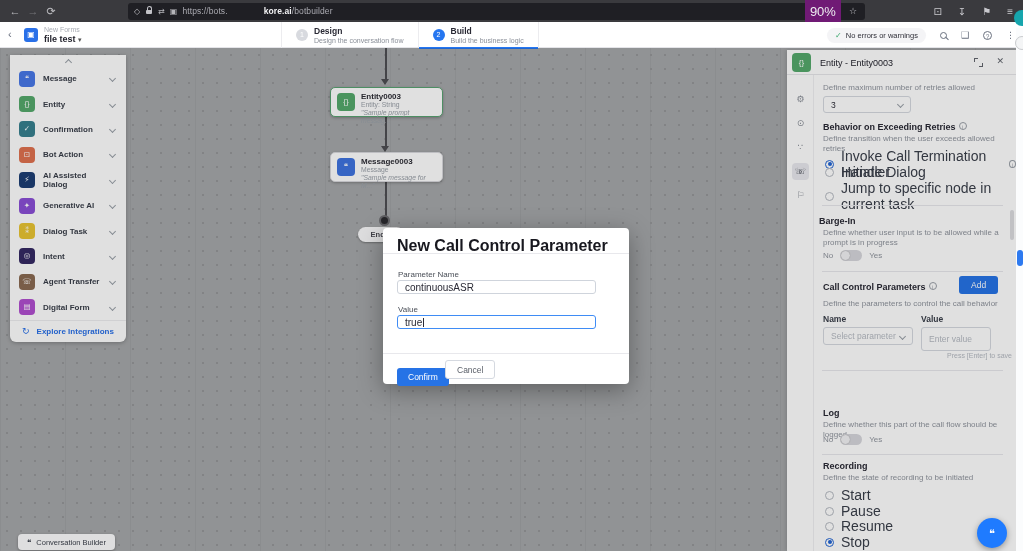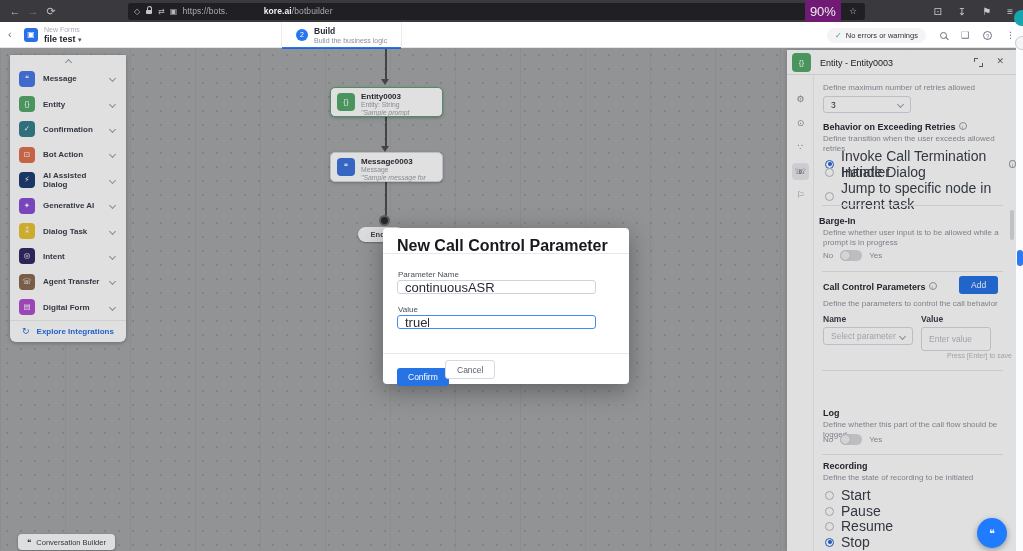--- a/index.html
+++ b/index.html
@@ -143,21 +143,21 @@
   .col-label { position:absolute; font-size:8.5px; font-weight:bold; color:#3a3f4a; }
   .rp-scroll { position:absolute; right:2px; top:160px; width:4px; height:30px; border-radius:2px; background:#dcdce0; }
 
   
   .modal { position:absolute; left:383px; top:180px; width:246px; height:156px; background:#fff; border-radius:4px;
     box-shadow:0 6px 24px rgba(0,0,0,.35); z-index:60; }
   .m-title { position:absolute; left:14px; top:9px; font-size:16px; font-weight:bold; color:#18181f; }
   .m-div1 { position:absolute; left:0; top:25px; width:246px; height:1px; background:#e8e8ec; }
   .m-label { position:absolute; left:15px; font-size:8px; color:#4a4f58; }
   .m-input { position:absolute; left:14px; width:199px; height:14px; border:1px solid #cfd4dc; border-radius:3px;
-    background:#fff; font-size:13px; color:#2a2a35; display:flex; align-items:center; padding:0 7px; }
+    background:#fff; font-size:10px; color:#2a2a35; display:flex; align-items:center; padding:0 7px; }
   .m-input.focus { border:1.4px solid #3f8cf5; }
   .caret-bar { width:1px; height:9px; background:#2a2a35; margin-left:1px; animation:blink 1s step-end infinite; }
   @keyframes blink { 50% { opacity:0; } }
   .m-div2 { position:absolute; left:0; top:125px; width:246px; height:1px; background:#e8e8ec; }
   .m-confirm { position:absolute; left:14px; top:132px; background:#2673e6; color:#fff; border:none;
     border-radius:3px; font-size:8.5px; padding:4px 11px; cursor:pointer;margin-top:8px; }
   .m-cancel { position:absolute; left:62px; top:132px; background:#fff; color:#5a5f68; border:1px solid #d5d9e0;
     border-radius:3px; font-size:8.5px; padding:3.5px 11px; cursor:pointer; }
 
   
@@ -197,20 +197,27 @@
       <span class="btool">≡</span>
     </div>
   </div>
 
   <div class="abs appbar">
     <span class="backchev">‹</span>
     <span class="appicon">▣</span>
     <span class="crumb-small">New Forms</span>
     <span class="crumb-main"><span>file test</span> <span class="caret">▾</span></span>
     <div class="tabs">
+      <div class="tab">
+        <span class="tabnum">1</span>
+        <span>
+            <div class="tablabel">Design</div>
+        <div class="tabsub">Design the conversation flow</div>
+          </span>
+      </div>
       <div class="tab active">
         <span class="tabnum">2</span>
         <span>
             <div class="tablabel">Build</div>
         <div class="tabsub">Build the business logic</div>
           </span>
       </div>
     </div>
     <div class="hdr-right">
       <span class="status-pill">

